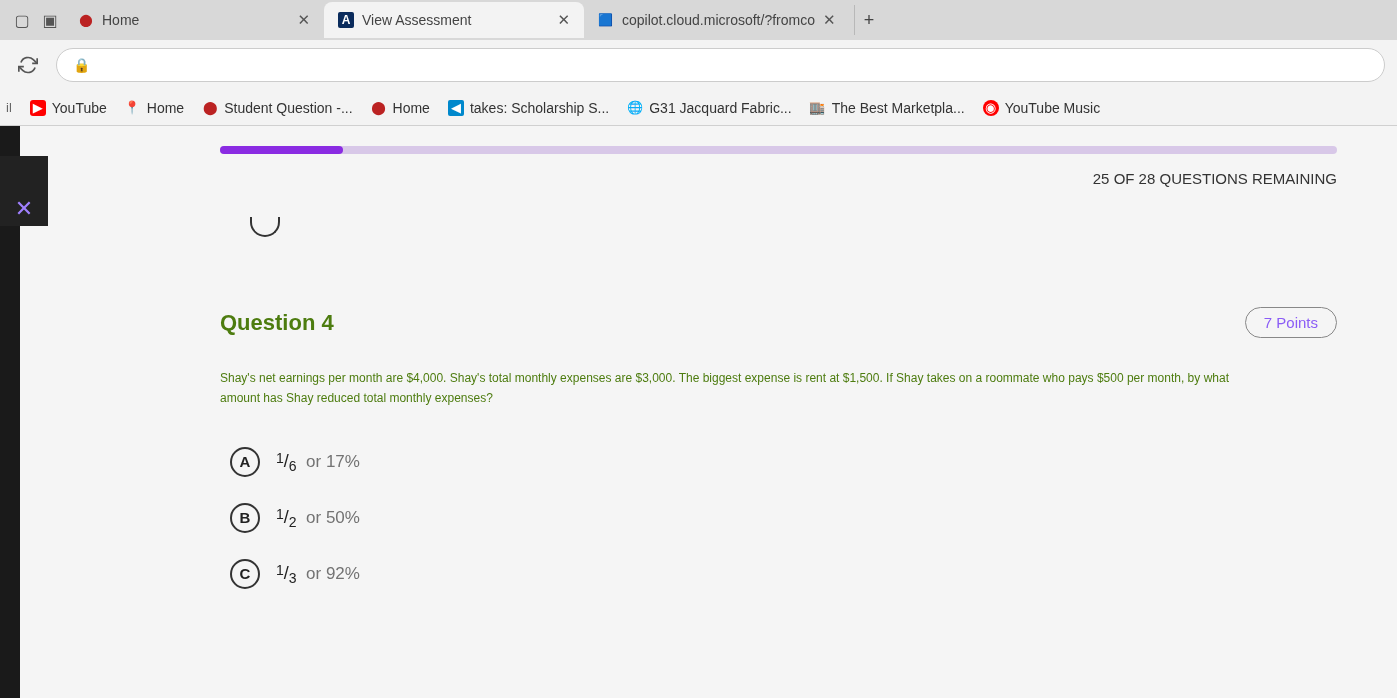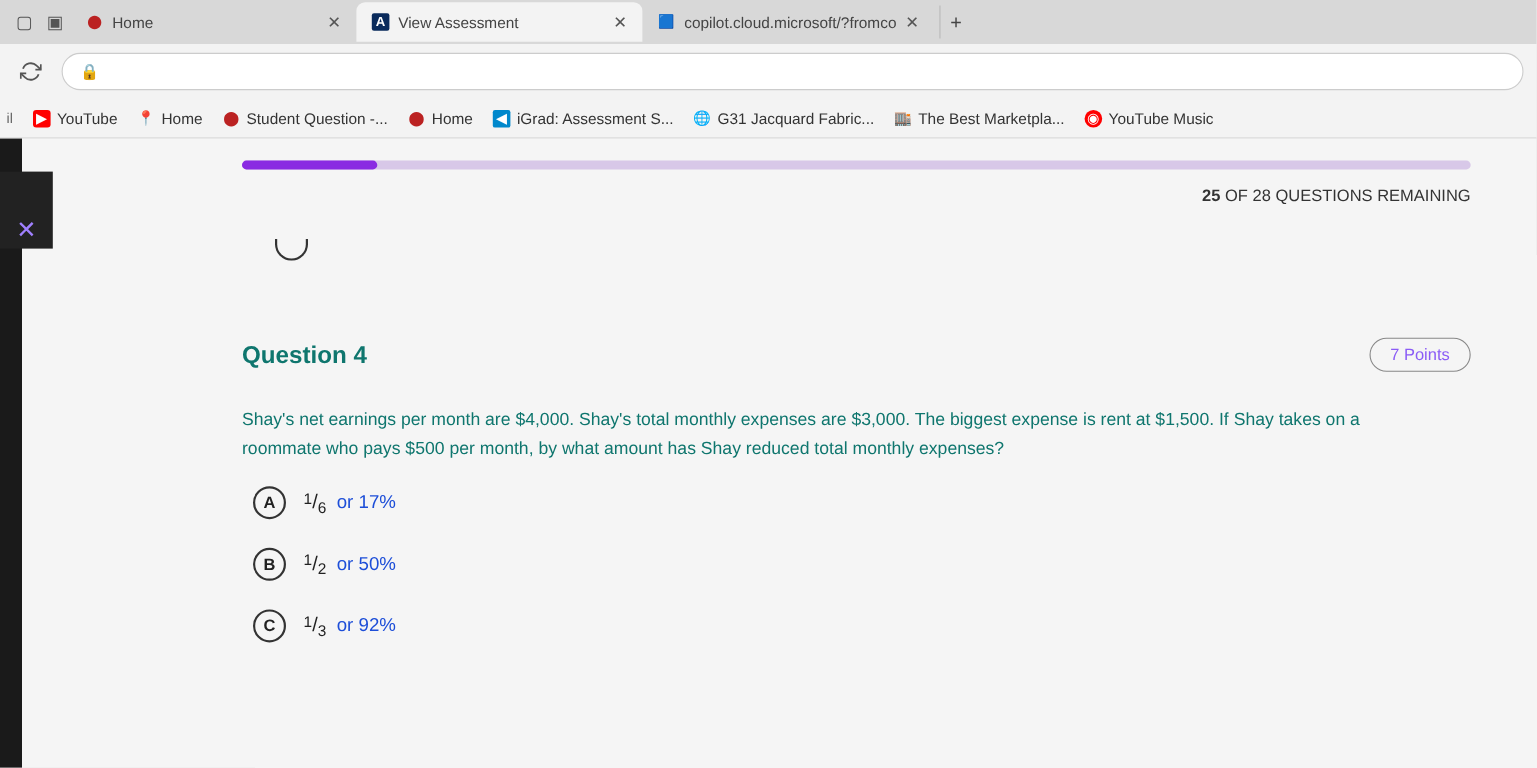--- a/index.html
+++ b/index.html
@@ -33,39 +33,39 @@
 .side-close { width: 48px; background:#222; display:flex; align-items:flex-start; justify-content:center; padding-top:40px; position:absolute; left:0; top:30px; height:70px; z-index:2;}
 .side-close span { color:#a080ff; font-size:22px; }
 .side-stub { width: 20px; background:#1a1a1a; height: 100%; }
 .content { flex: 1; background: #f5f5f5; padding: 0 60px 0 200px; position: relative; }
 
 
 .progress-row { padding-top: 20px; }
 .progress-track { width: 100%; height: 8px; background: #d8c8e8; border-radius: 4px; position: relative; }
 .progress-fill { height: 100%; width: 11%; background: #8a2be2; border-radius: 4px; }
 .remaining { text-align: right; font-size: 15px; color: #333; margin-top: 16px; font-weight: 500;}
-.remaining b { font-weight: 700; margin-left: 48px; }
+.remaining b { font-weight: 400; margin-left: 48px; }
 
 .collapse-arc { width: 30px; height: 20px; border: 2px solid #333; border-top: none; border-radius: 0 0 30px 30px; margin: 30px 0 0 30px; }
 
 
 .question-block { margin-top: 70px; }
 .q-header { display: flex; justify-content: space-between; align-items: center; margin-bottom: 30px; }
-.q-title { font-size: 22px; font-weight: 600; color: #0f766e; }
+.q-title { font-size: 22px; font-weight: 600; color: #4d7c0f; }
 .points-pill { border: 1.5px solid #888; border-radius: 20px; padding: 6px 18px; font-size: 15px; color: #8b5cf6; }
-.q-text { font-size: 16px; color: #0f766e; line-height: 1.7; margin-bottom: 20px; max-width: 1050px;}
+.q-text { font-size: 12px; color: #4d7c0f; line-height: 1.7; margin-bottom: 38px; max-width: 1050px;}
 
 .options { display: flex; flex-direction: column; gap: 26px; padding-left: 10px; }
 .option { display: flex; align-items: center; gap: 16px; }
 .opt-circle { width: 30px; height: 30px; border: 2px solid #333; border-radius: 50%; display: flex; align-items: center; justify-content: center; font-size: 15px; font-weight: 600; color: #222; }
 .opt-text { font-size: 17px; color: #222; }
 .opt-text .frac { font-size: 18px; }
 .opt-text .num { font-size: 14px; vertical-align: 4px; }
 .opt-text .den { font-size: 14px; vertical-align: -4px; }
-.opt-text .or { color: #1d4ed8; }
+.opt-text .or { color: #737373; }
 
 .ico-youtube { background:#f00; color:#fff; border-radius:3px; width:18px; padding:0 1px; font-size:9px;}
 .ico-maps { color:#4285f4; }
 .ico-phoenix { color:#b22; }
 .ico-igrad { background:#08c; color:#fff; border-radius:2px; font-size:10px; padding:1px;}
 .ico-globe { color:#555; }
 .ico-market { color:#17a; }
 .ico-ytmusic { background:#f00; color:#fff; border-radius:50%; width:16px; height:16px; font-size:9px;}
 </style>
 </head>
@@ -117,21 +117,21 @@
   <div class="bm">
       <span class="bico ico-phoenix">⬤</span>
       <span>Student Question -...</span>
     </div>
   <div class="bm">
       <span class="bico ico-phoenix">⬤</span>
       <span>Home</span>
     </div>
   <div class="bm">
       <span class="bico ico-igrad">◀</span>
-      <span>iGrad: Assessment S...</span>
+      <span>takes: Scholarship S...</span>
     </div>
   <div class="bm">
       <span class="bico ico-globe">🌐</span>
       <span>G31 Jacquard Fabric...</span>
     </div>
   <div class="bm">
       <span class="bico ico-market">🏬</span>
       <span>The Best Marketpla...</span>
     </div>
   <div class="bm">

